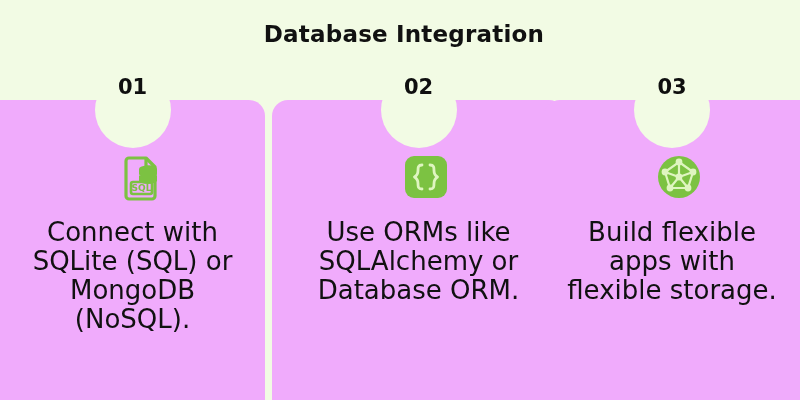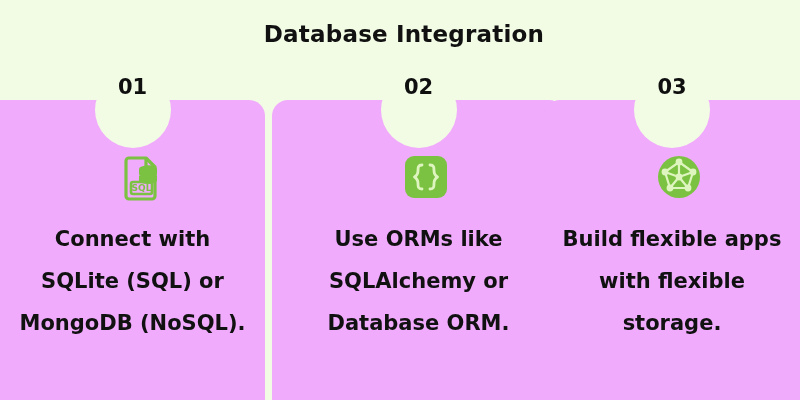--- a/index.html
+++ b/index.html
@@ -93,24 +93,24 @@
     height: 54px;
   }
   .icon-wrap svg { display: block; }
 
   .card-text {
     position: absolute;
     top: 118px;
     left: 14px;
     right: 14px;
     text-align: center;
-    font-size: 21px;
-    font-weight: bold;
+    font-size: 26px;
+    font-weight: normal;
     color: #111111;
-    line-height: 42px;
+    line-height: 29px;
   }
 </style>
 </head>
 <body>
 
 <div class="poster">
 
   <div class="title">Database Integration</div>
 
   <div class="cards">

